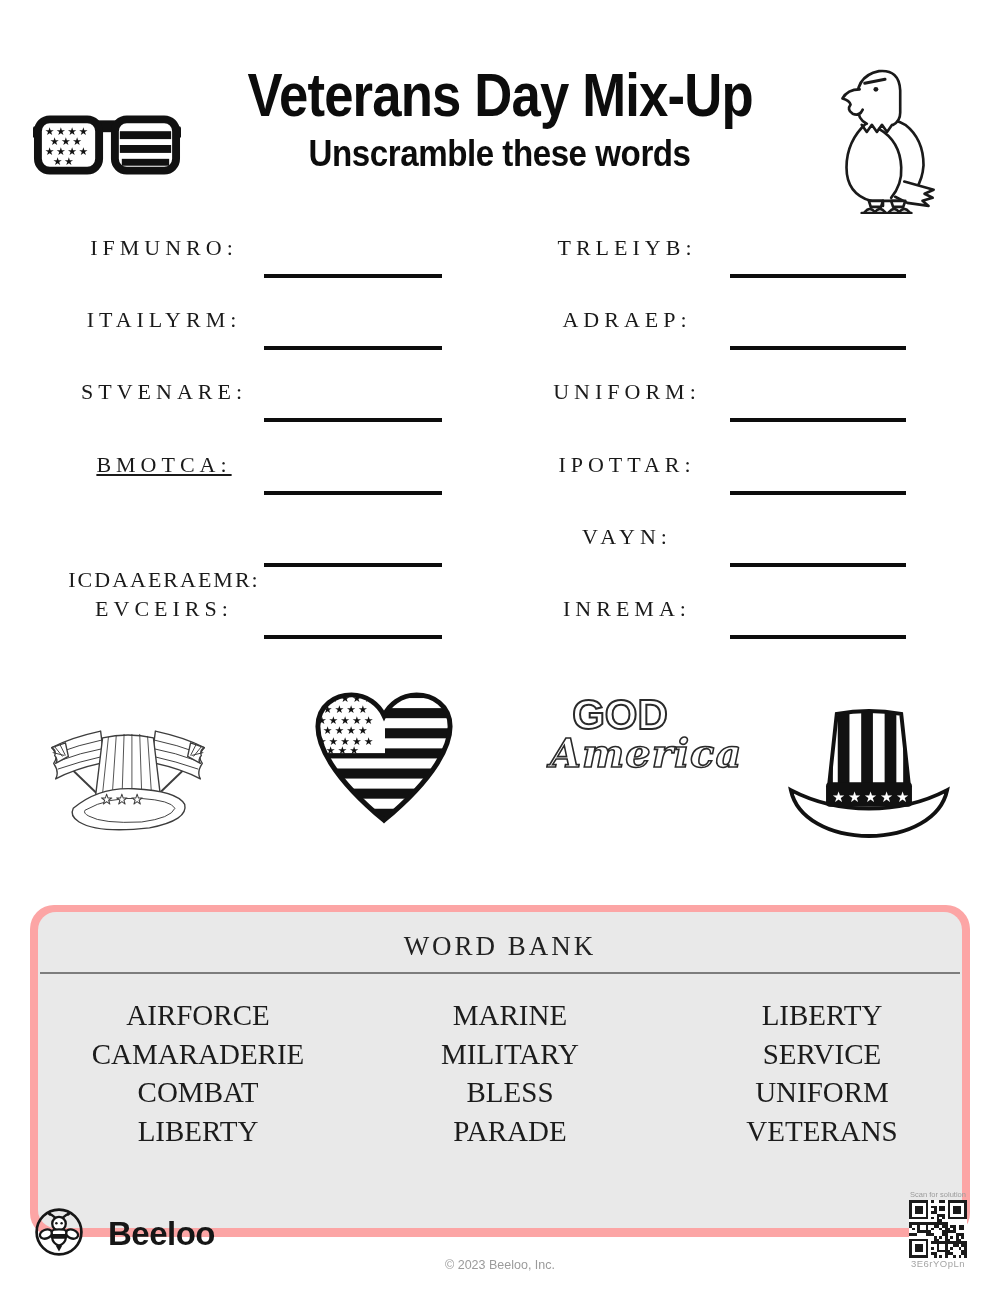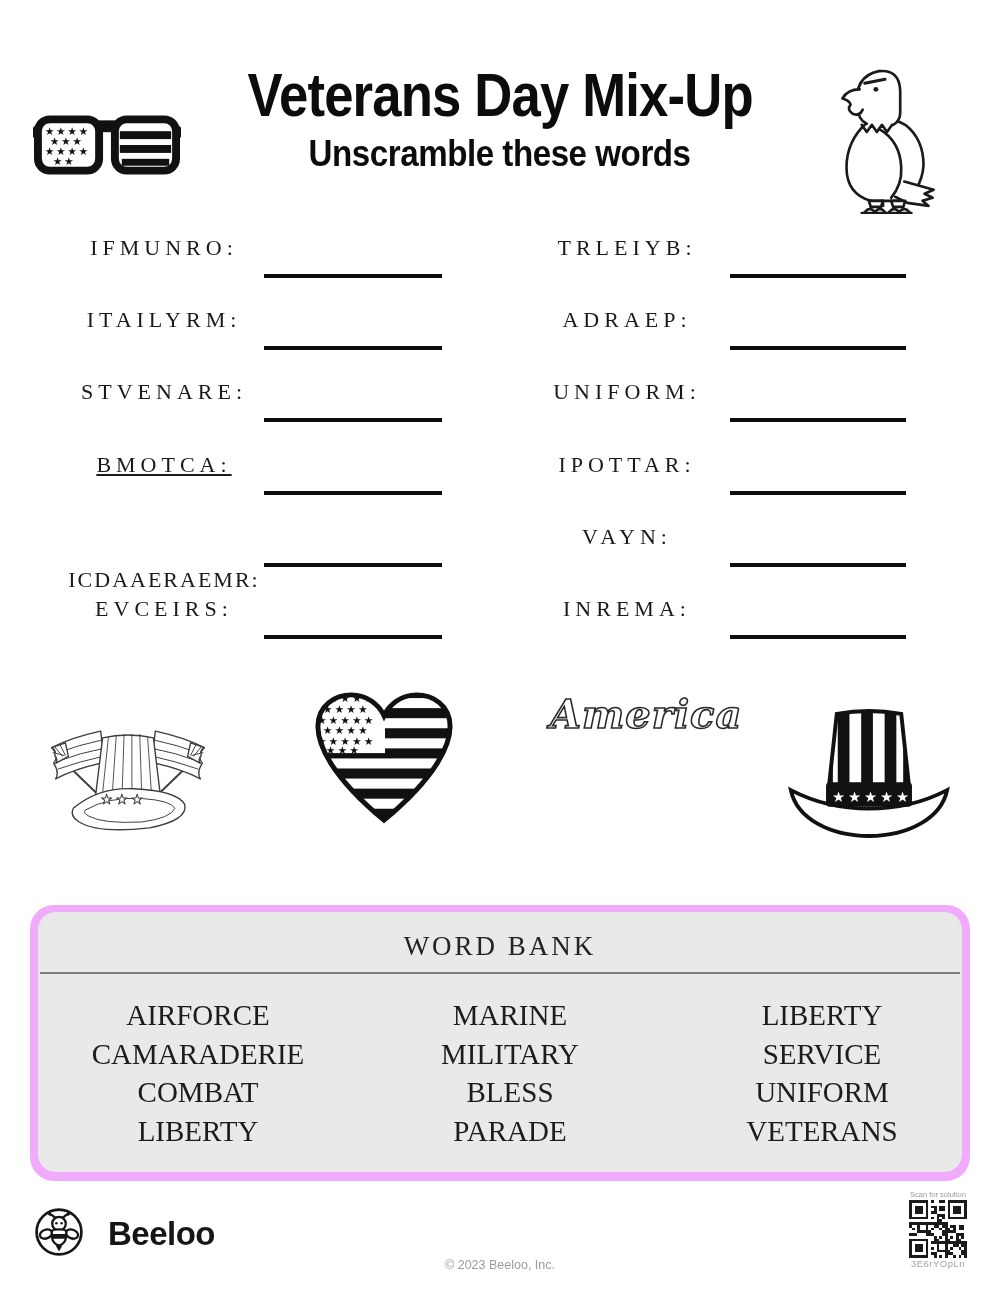--- a/index.html
+++ b/index.html
@@ -28,22 +28,22 @@
   .decor{position:absolute;}
   .gba{position:absolute;left:540px;top:696px;width:160px;text-align:center;line-height:.92;}
   .gba .ln{font-family:"Liberation Sans",sans-serif;font-weight:800;color:#fff;
            -webkit-text-stroke:2px #2a2a2a;letter-spacing:0;}
   .gba .l1{font-size:42px;}
   .gba .l2{font-size:42px;}
   .gba .l3{font-family:"DejaVu Serif",serif;font-style:italic;font-weight:bold;font-size:40px;
            -webkit-text-stroke:1.6px #2a2a2a;letter-spacing:1px;margin-left:10px;}
 
   
-  .wb-outer{position:absolute;left:30px;top:905px;width:940px;height:276px;
-            background:#f0abfc;border-radius:24px;}
+  .wb-outer{position:absolute;left:30px;top:905px;width:940px;height:332px;
+            background:#fca5a5;border-radius:24px;}
   .wb-inner{position:absolute;left:8px;top:7px;right:8px;bottom:9px;background:#e9e9e9;
             border-radius:18px;}
   .wb-title{position:absolute;left:0;top:19px;width:100%;text-align:center;font-size:27px;
             letter-spacing:3px;color:#222;}
   .wb-divider{position:absolute;left:2px;right:2px;top:60px;height:1.5px;background:#7d7d7d;}
   .wb-col{position:absolute;top:84px;width:300px;text-align:center;font-size:29px;
           line-height:38.6px;color:#1c1c1c;}
   .wb-col.c0{left:10px;}
   .wb-col.c1{left:322px;}
   .wb-col.c2{left:634px;}
@@ -178,20 +178,21 @@
         <text x="7" y="36" font-size="11" letter-spacing="2" fill="#111">★★★★★</text>
         <text x="13" y="47" font-size="11" letter-spacing="2" fill="#111">★★★★</text>
         <text x="7" y="58" font-size="11" letter-spacing="2" fill="#111">★★★★★</text>
         <text x="16" y="67" font-size="11" letter-spacing="2" fill="#111">★★★</text>
       </g>
       <path d="M75,134 C22,90 8,58 8,39 C8,17 26,7 42,7 C58,7 70,17 75,28 C80,17 92,7 108,7 C124,7 142,17 142,39 C142,58 128,90 75,134 Z" fill="none" stroke="#111" stroke-width="5"></path>
     </svg>
   </div>
 
   <div class="gba">
+    <div class="ln l1">GOD</div>
     <div class="ln l3">America</div>
   </div>
 
   <div class="decor" style="left:786px;top:708px;">
     <svg width="166" height="132" viewBox="0 0 170 135">
       <defs>
         <clipPath id="crownClip">
             <path d="M52,6 Q85,0 118,6 L126,80 L44,80 Z"></path>
           </clipPath>
       </defs>

